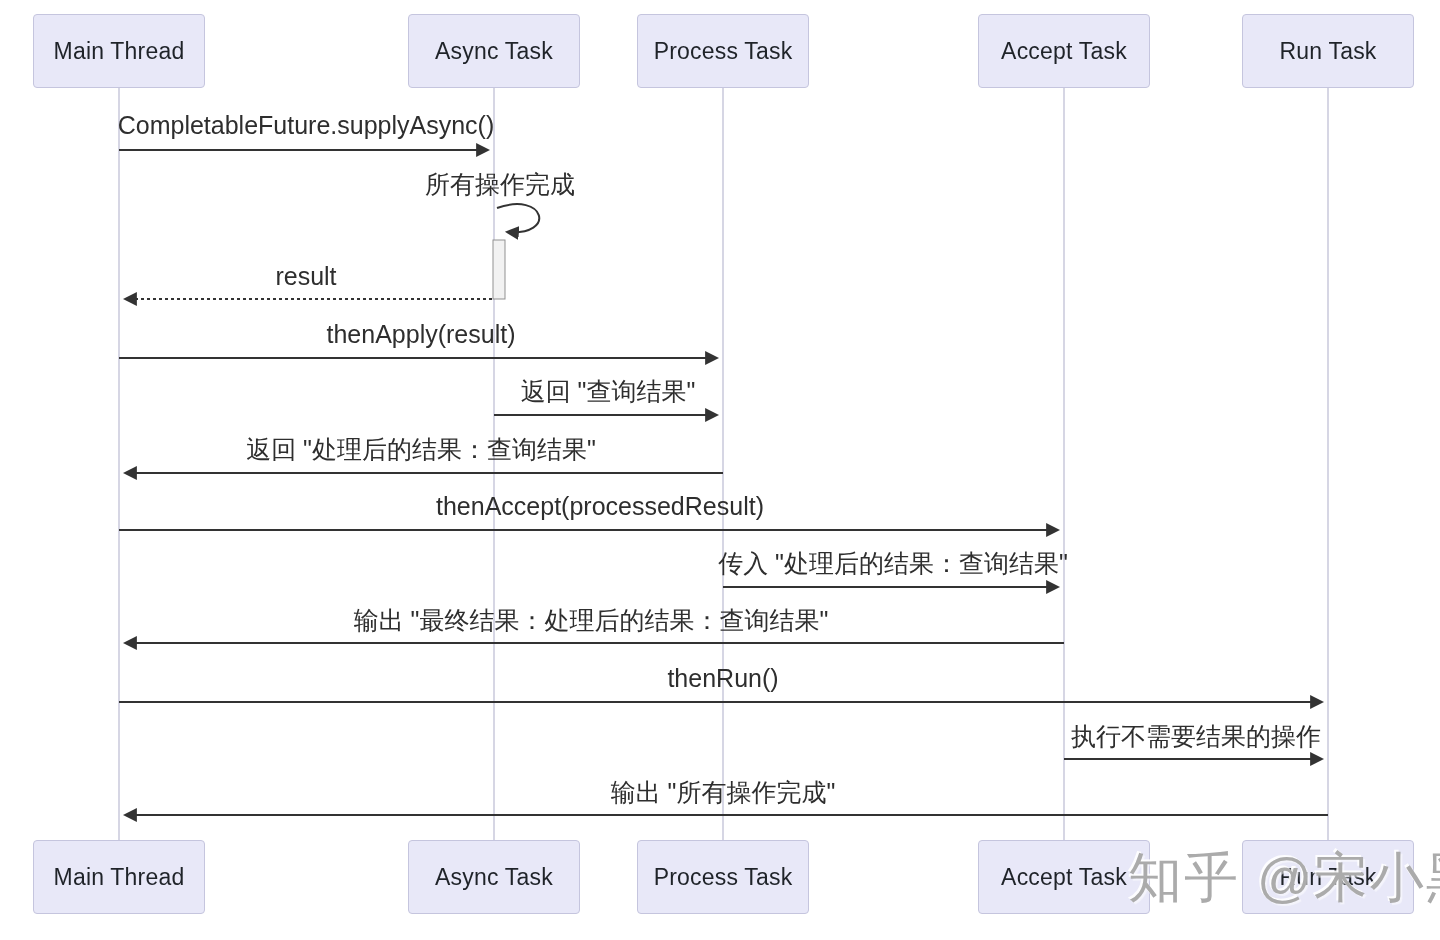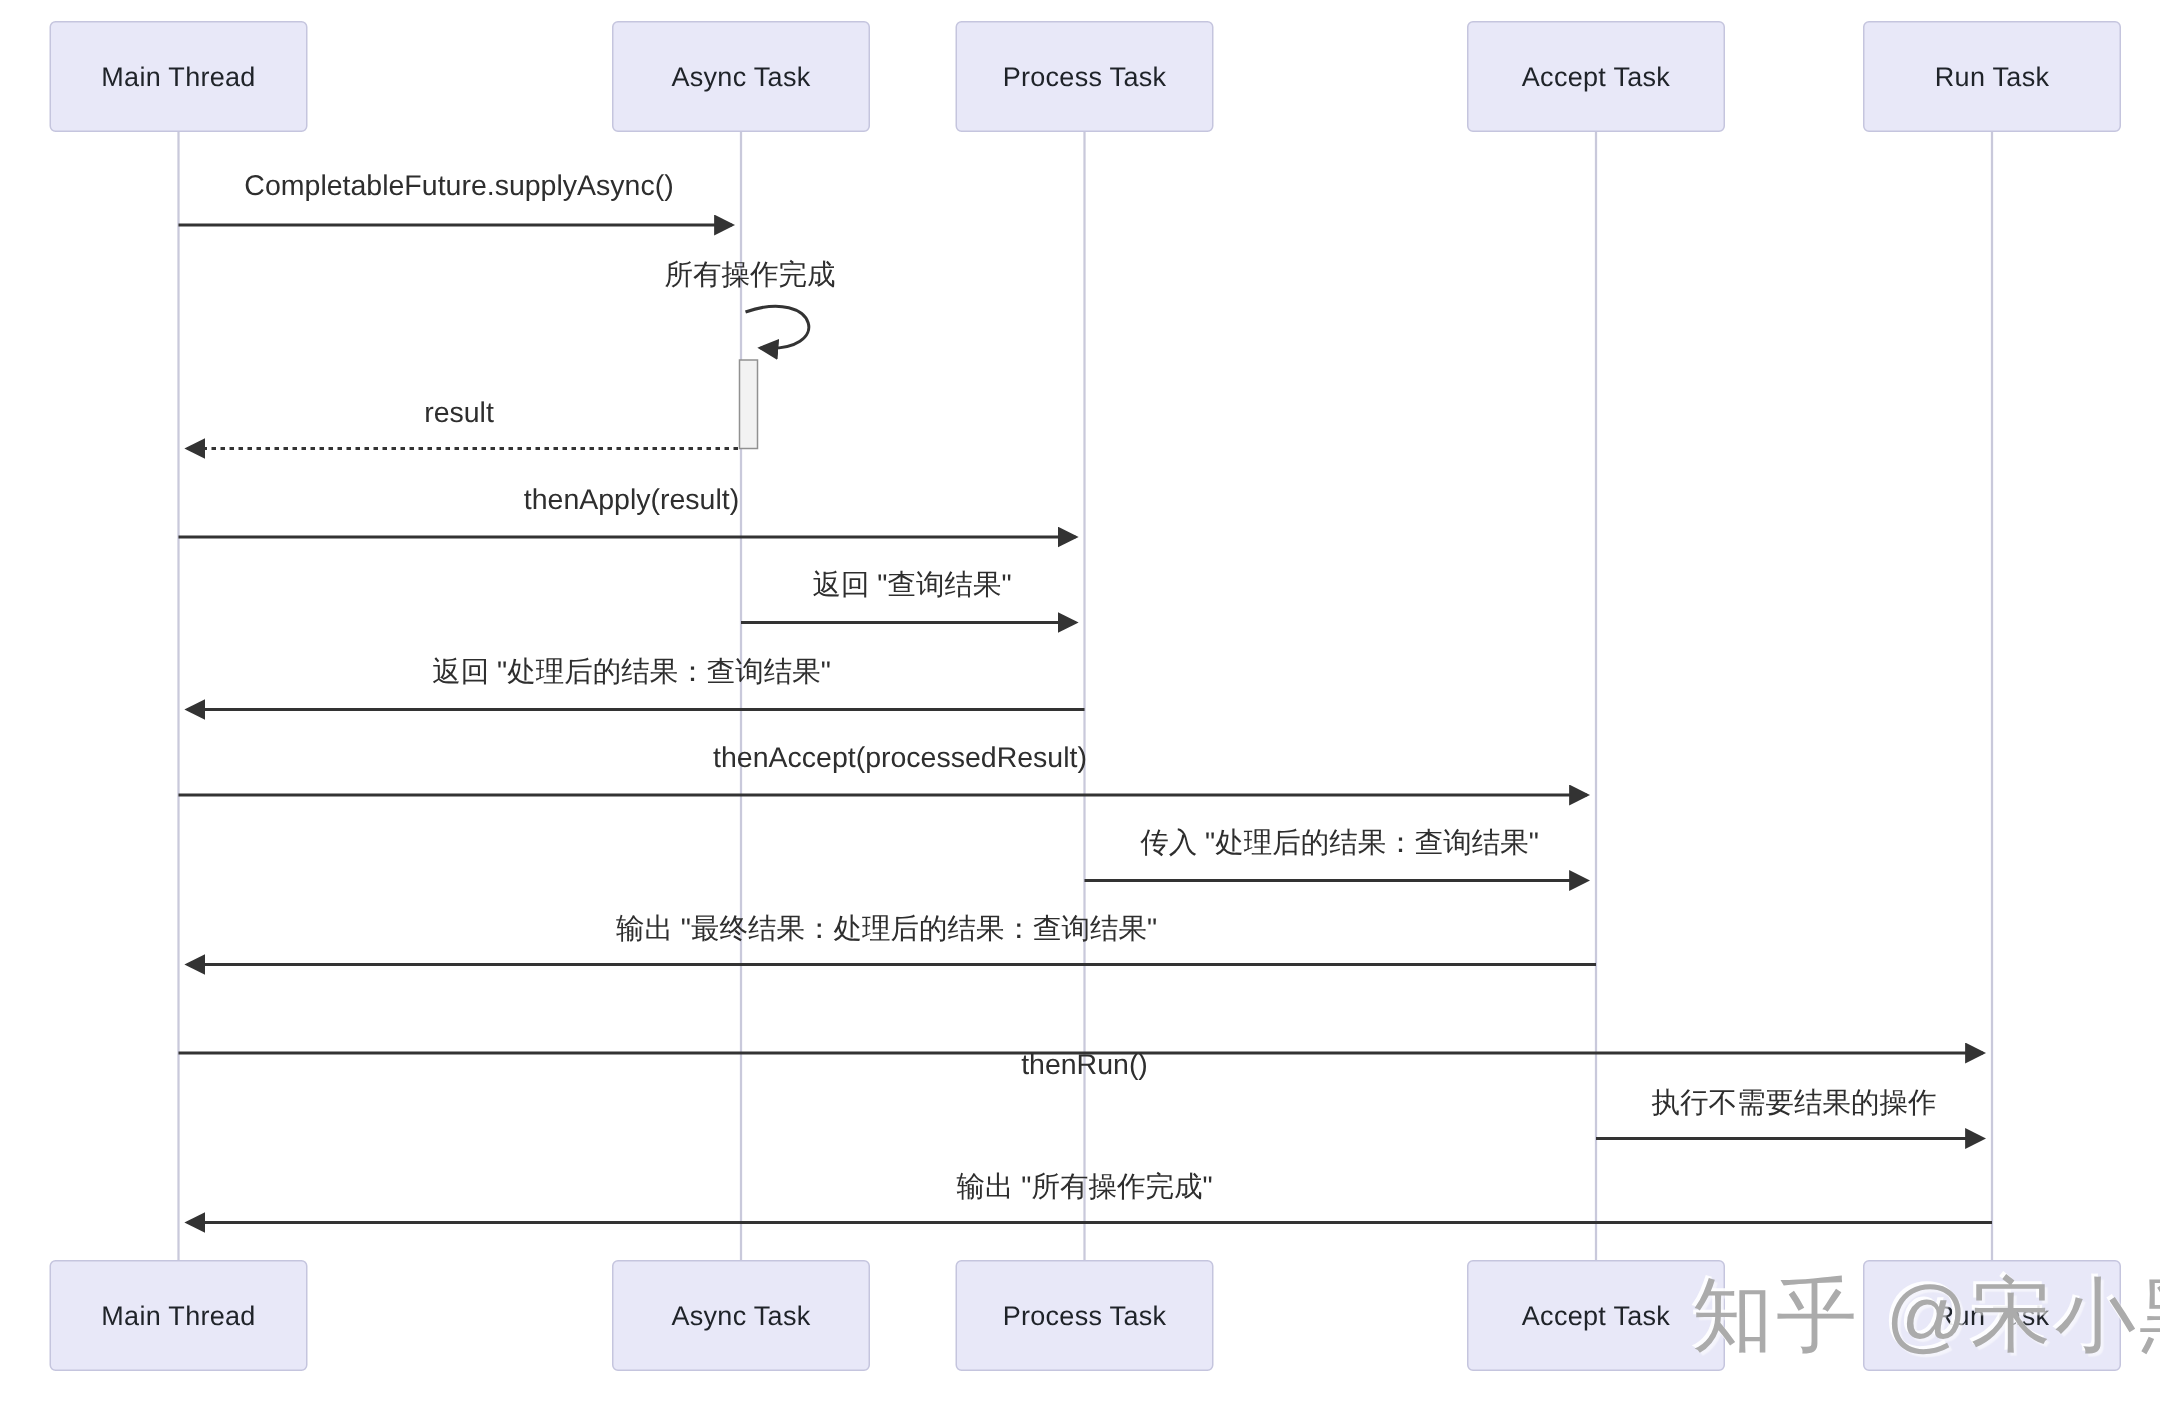--- a/index.html
+++ b/index.html
@@ -12,29 +12,29 @@
   }
   .lines-layer{position:absolute;left:0;top:0;width:1440px;height:940px;}
   .actor-box{
     position:absolute;
     width:172px;height:74px;
     background:#e8e8f8;
     border:1px solid #c5c5de;
     border-radius:4px;
     box-sizing:border-box;
     display:flex;align-items:center;justify-content:center;
-    font-size:18px;font-weight:500;color:#1f2329;
+    font-size:23px;font-weight:500;color:#1f2329;
     letter-spacing:.2px;
     z-index:2;
   }
   .msg-label{
     position:absolute;
     transform:translateX(-50%);
     white-space:nowrap;
-    font-size:19px;line-height:24px;color:#2e2e2e;
+    font-size:25px;line-height:24px;color:#2e2e2e;
     z-index:3;
   }
   .watermark{
     position:absolute;
     left:1128px;top:851px;
     font-size:54px;line-height:52px;
     color:#ababab;
     text-shadow:-2px -2px 0 rgba(255,255,255,.9), 2px 2px 1px rgba(255,255,255,.55);
     letter-spacing:2px;
     z-index:5;
@@ -113,19 +113,19 @@
 
   <div class="msg-label" style="left:306px;top:113px;">CompletableFuture.supplyAsync()</div>
   <div class="msg-label" style="left:500px;top:172px;">所有操作完成</div>
   <div class="msg-label" style="left:306px;top:264px;">result</div>
   <div class="msg-label" style="left:421px;top:322px;">thenApply(result)</div>
   <div class="msg-label" style="left:608px;top:379px;">返回 "查询结果"</div>
   <div class="msg-label" style="left:421px;top:437px;">返回 "处理后的结果：查询结果"</div>
   <div class="msg-label" style="left:600px;top:494px;">thenAccept(processedResult)</div>
   <div class="msg-label" style="left:893px;top:551px;">传入 "处理后的结果：查询结果"</div>
   <div class="msg-label" style="left:591px;top:608px;">输出 "最终结果：处理后的结果：查询结果"</div>
-  <div class="msg-label" style="left:723px;top:666px;margin-top:33px;">thenRun()</div>
+  <div class="msg-label" style="left:723px;top:666px;">thenRun()</div>
   <div class="msg-label" style="left:1196px;top:724px;">执行不需要结果的操作</div>
   <div class="msg-label" style="left:723px;top:780px;">输出 "所有操作完成"</div>
 
   <div class="watermark">知乎 @宋小黑</div>
 
 </div>
 
 </body></html>

